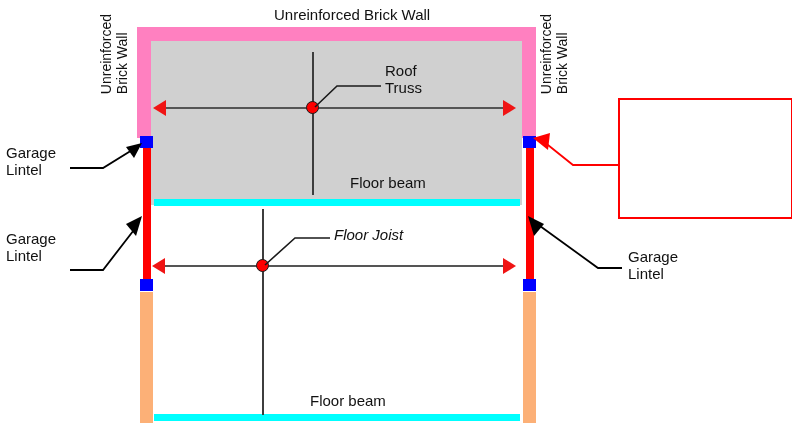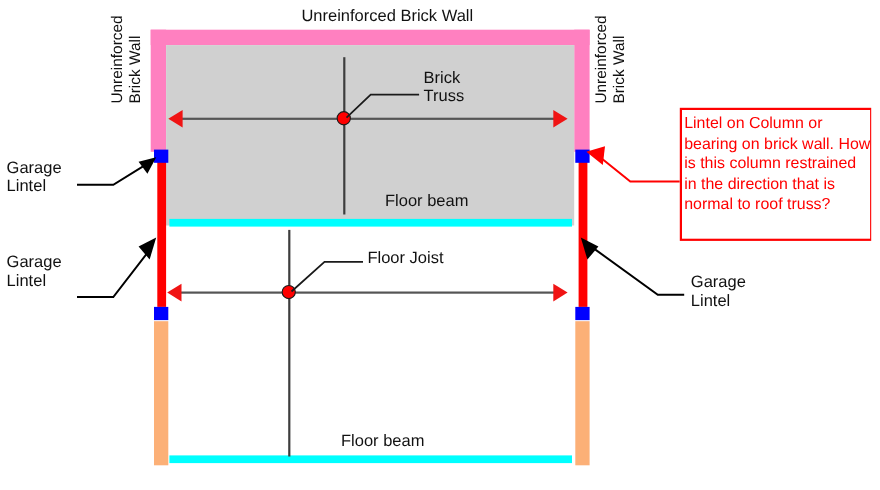--- a/index.html
+++ b/index.html
@@ -115,21 +115,21 @@
   
   .label {
     font-size: 15px;
     color: #111111;
     line-height: 17px;
     white-space: pre-line;
   }
   .label.top-title   { left: 274px; top: 6px;  }
   .label.roof-truss  { left: 385px; top: 62px; }
   .label.floor-beam-upper { left: 350px; top: 174px; }
-  .label.floor-joist { left: 334px; top: 226px; }
+  .label.floor-joist { left: 334px; top: 226px; font-style: italic; }
   .label.floor-beam-lower { left: 310px; top: 392px; }
 
   .label.garage-1 { left: 6px;  top: 144px; }
   .label.garage-2 { left: 6px;  top: 230px; }
   .label.garage-3 { left: 628px; top: 248px; }
 
   
   .vlabel {
     font-size: 14px;
     color: #111111;
@@ -214,21 +214,21 @@
 
     <polyline points="622,268 598,268 540,226" fill="none" stroke="#000000" stroke-width="1.8"></polyline>
     <polygon points="528,216 544,224 534,236" fill="#000000"></polygon>
 
     <polyline points="618,165 573,165 543,141" fill="none" stroke="#ff0000" stroke-width="1.8"></polyline>
     <polygon points="533,138 550,133 548,150" fill="#ff0000"></polygon>
   </svg>
 
   <div class="abs label top-title">Unreinforced Brick Wall</div>
 
-  <div class="abs label roof-truss">Brick
+  <div class="abs label roof-truss">Roof
 Truss</div>
 
   <div class="abs label floor-beam-upper">Floor beam</div>
 
   <div class="abs label floor-joist">Floor Joist</div>
 
   <div class="abs label floor-beam-lower">Floor beam</div>
 
   <div class="abs vlabel left">Unreinforced
 Brick Wall</div>
@@ -239,15 +239,14 @@
   <div class="abs label garage-1">Garage
 Lintel</div>
 
   <div class="abs label garage-2">Garage
 Lintel</div>
 
   <div class="abs label garage-3">Garage
 Lintel</div>
 
   <div class="abs callout"></div>
-  <div class="callout-text">Lintel on Column or bearing on brick wall. How is this column restrained in the direction that is normal to roof truss?</div>
 
 </div>
 
 </body></html>

